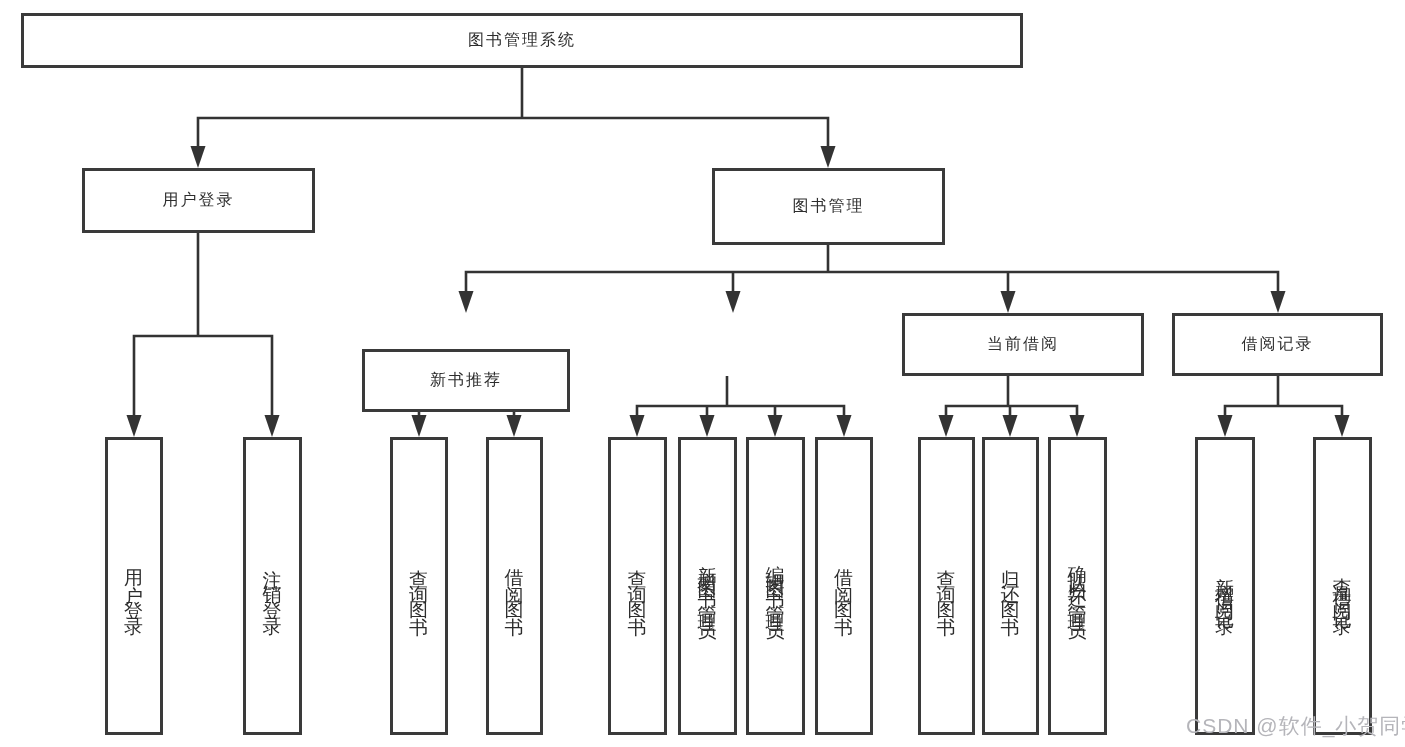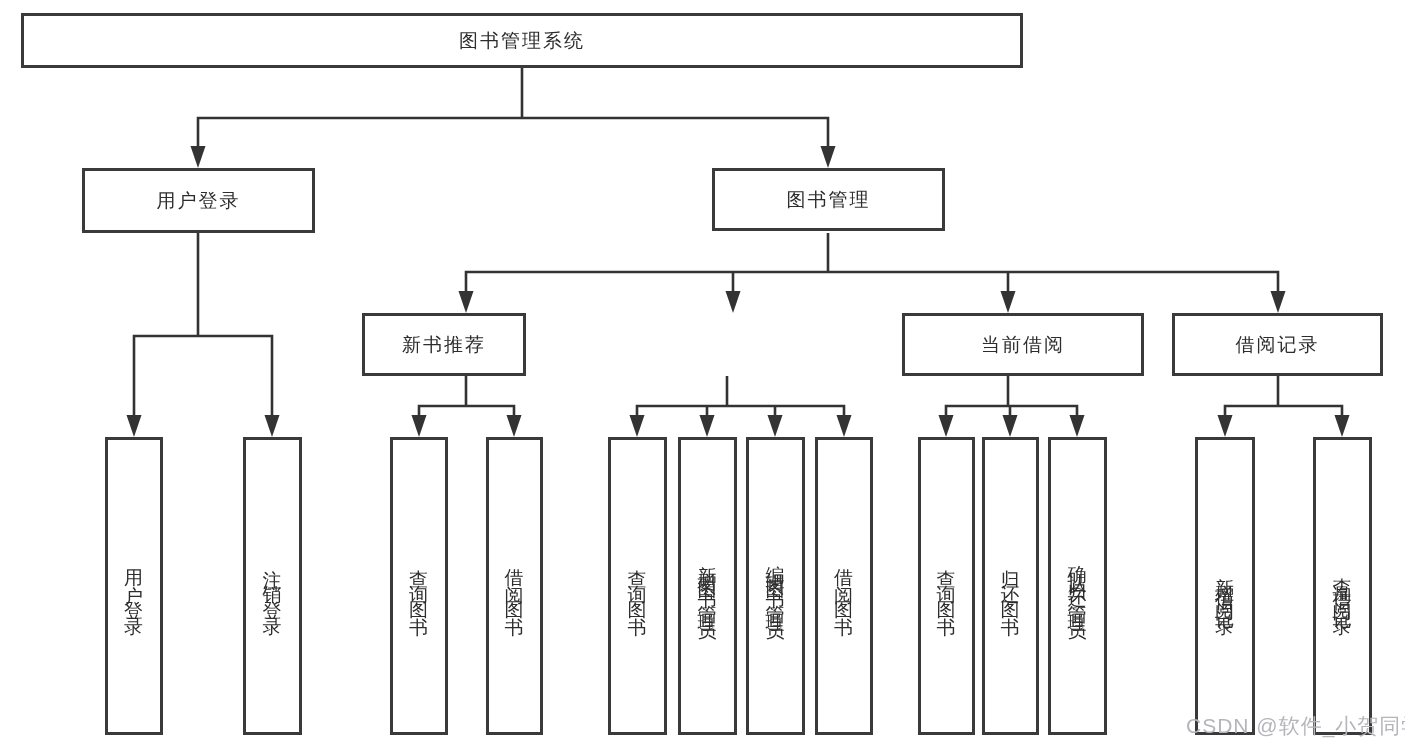--- a/index.html
+++ b/index.html
@@ -20,30 +20,30 @@
   .node {
     position: absolute;
     box-sizing: border-box;
     border: 3px solid #3a3a3a;
     background: #ffffff;
     display: flex;
     align-items: center;
     justify-content: center;
   }
   .node .htext {
-    font-size: 19px;
+    font-size: 16px;
     letter-spacing: 2px;
     color: #2d2d2d;
     white-space: nowrap;
   }
   .root-box  { left: 21px;  top: 13px;  width: 1002px; height: 55px; }
   .l2a { left: 82px;  top: 168px; width: 233px; height: 65px; }
-  .l2b { left: 712px; top: 168px; width: 233px; height: 63px; }
+  .l2b { left: 712px; top: 168px; width: 233px; height: 77px; }
   .l3  { top: 313px; height: 63px; }
-  .l3a { left: 362px;  width: 164px; }
+  .l3a { left: 362px;  width: 208px; margin-top: 36px; }
   .l3b { left: 623px;  width: 209px; }
   .l3c { left: 902px;  width: 242px; align-items: center; }
   .l3d { left: 1172px; width: 211px; }
   .leaf { top: 437px; height: 298px; }
   .leaf .vtext {
     writing-mode: vertical-rl;
     text-orientation: mixed;
     line-height: 1;
     font-size: 19px;
     letter-spacing: 16px;

